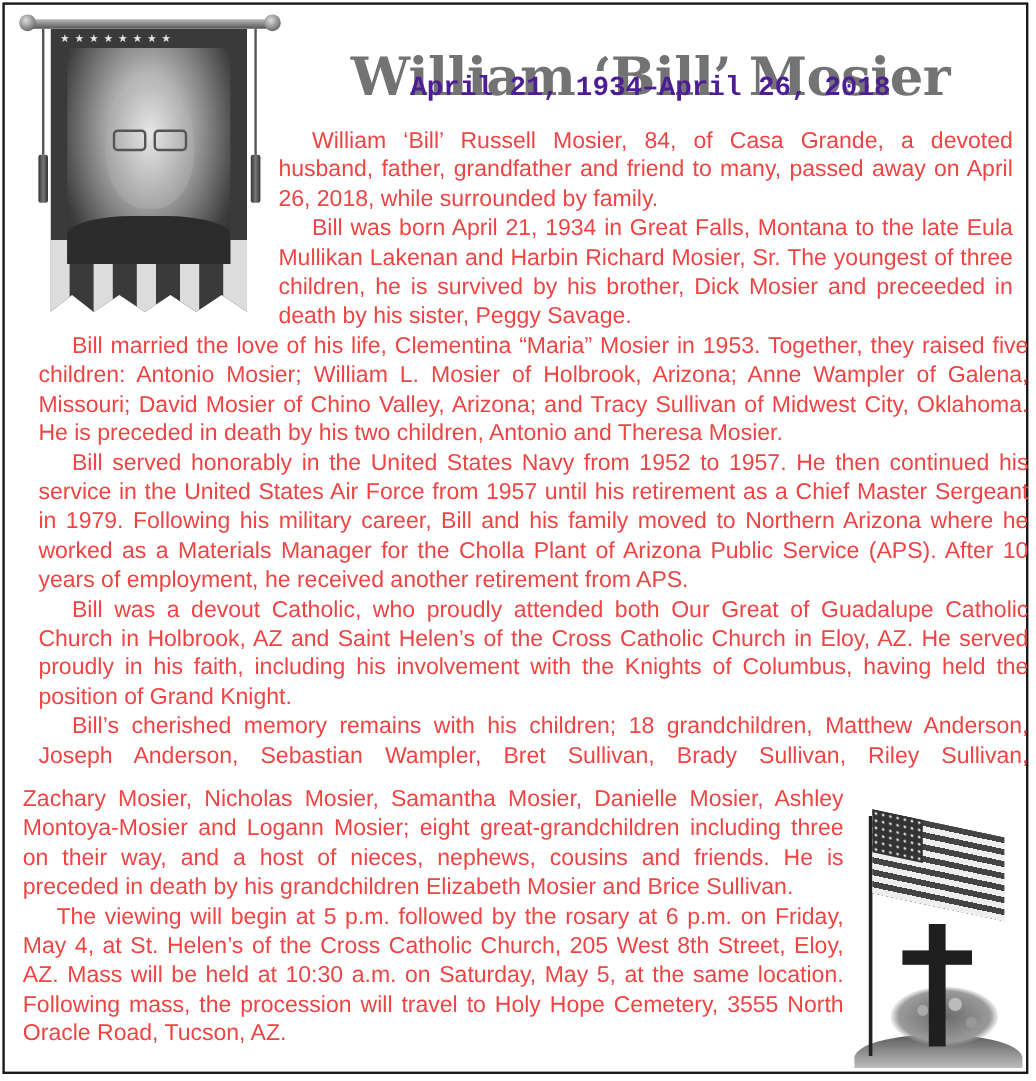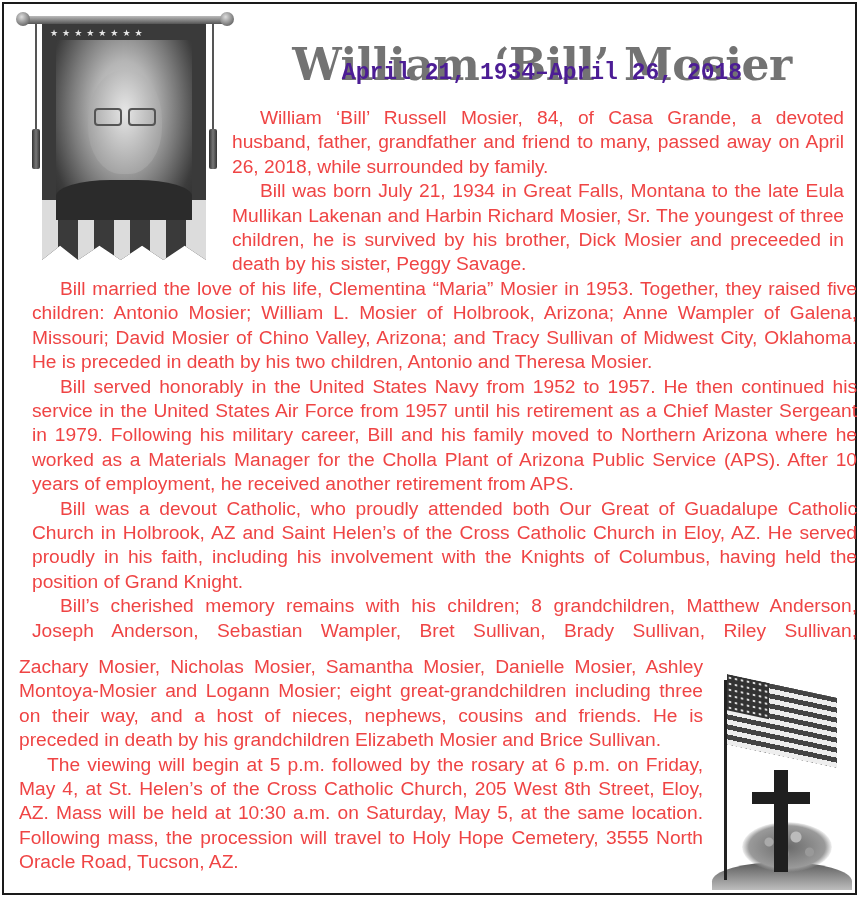--- a/index.html
+++ b/index.html
@@ -93,28 +93,28 @@
         <span style="left:34px;"></span>
       </div>
   </div>
 </div>
 
 <h1 class="title">William ‘Bill’ Mosier</h1>
 <div class="dates">April 21, 1934–April 26, 2018</div>
 
 <div class="top-col body-text">
   <p class="p">William ‘Bill’ Russell Mosier, 84, of Casa Grande, a devoted husband, father, grandfather and friend to many, passed away on April 26, 2018, while surrounded by family.</p>
-  <p class="p">Bill was born July 21, 1934 in Great Falls, Montana to the late Eula Mullikan Lakenan and Harbin Richard Mosier, Sr. The youngest of three children, he is survived by his brother, Dick Mosier and preceeded in death by his sister, Peggy Savage.</p>
+  <p class="p">Bill was born April 21, 1934 in Great Falls, Montana to the late Eula Mullikan Lakenan and Harbin Richard Mosier, Sr. The youngest of three children, he is survived by his brother, Dick Mosier and preceeded in death by his sister, Peggy Savage.</p>
 </div>
 
 <div class="full-col body-text">
   <p class="p">Bill married the love of his life, Clementina “Maria” Mosier in 1953. Together, they raised five children: Antonio Mosier; William L. Mosier of Holbrook, Arizona; Anne Wampler of Galena, Missouri; David Mosier of Chino Valley, Arizona; and Tracy Sullivan of Midwest City, Oklahoma. He is preceded in death by his two children, Antonio and Theresa Mosier.</p>
   <p class="p">Bill served honorably in the United States Navy from 1952 to 1957. He then continued his service in the United States Air Force from 1957 until his retirement as a Chief Master Sergeant in 1979. Following his military career, Bill and his family moved to Northern Arizona where he worked as a Materials Manager for the Cholla Plant of Arizona Public Service (APS). After 10 years of employment, he received another retirement from APS.</p>
   <p class="p">Bill was a devout Catholic, who proudly attended both Our Great of Guadalupe Catholic Church in Holbrook, AZ and Saint Helen’s of the Cross Catholic Church in Eloy, AZ. He served proudly in his faith, including his involvement with the Knights of Columbus, having held the position of Grand Knight.</p>
-  <p class="p" style="text-align-last: justify;">Bill’s cherished memory remains with his children; 8 grandchildren, Matthew Anderson, Joseph Anderson, Sebastian Wampler, Bret Sullivan, Brady Sullivan, Riley Sullivan,</p>
+  <p class="p" style="text-align-last: justify;">Bill’s cherished memory remains with his children; 18 grandchildren, Matthew Anderson, Joseph Anderson, Sebastian Wampler, Bret Sullivan, Brady Sullivan, Riley Sullivan,</p>
 </div>
 
 <div class="bot-col body-text">
   <p class="p" style="text-indent:0;">Zachary Mosier, Nicholas Mosier, Samantha Mosier, Danielle Mosier, Ashley Montoya-Mosier and Logann Mosier; eight great-grandchildren including three on their way, and a host of nieces, nephews, cousins and friends. He is preceded in death by his grandchildren Elizabeth Mosier and Brice Sullivan.</p>
   <p class="p">The viewing will begin at 5 p.m. followed by the rosary at 6 p.m. on Friday, May 4, at St. Helen’s of the Cross Catholic Church, 205 West 8th Street, Eloy, AZ. Mass will be held at 10:30 a.m. on Saturday, May 5, at the same location. Following mass, the procession will travel to Holy Hope Cemetery, 3555 North Oracle Road, Tucson, AZ.</p>
 </div>
 
 <div class="flag-cross">
   <div class="ground"></div>
   <div class="pole"></div>

